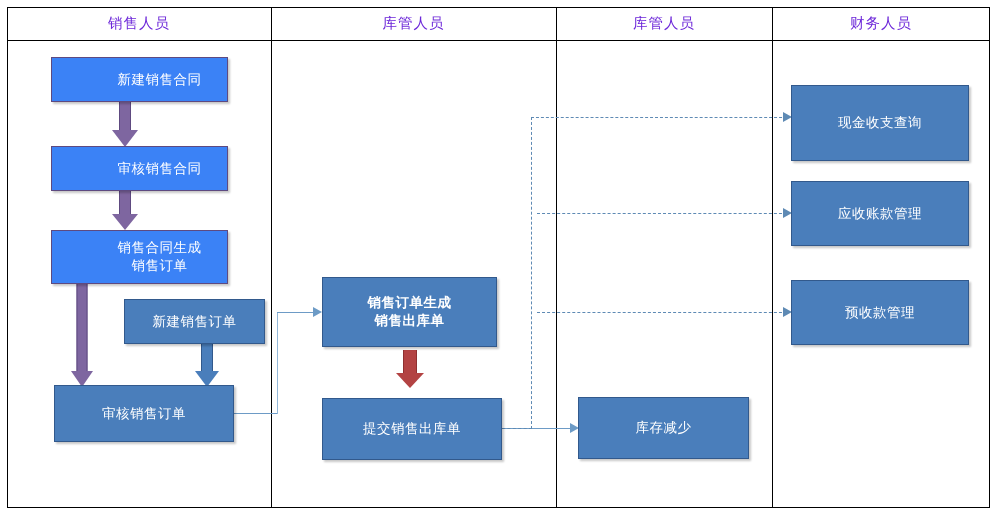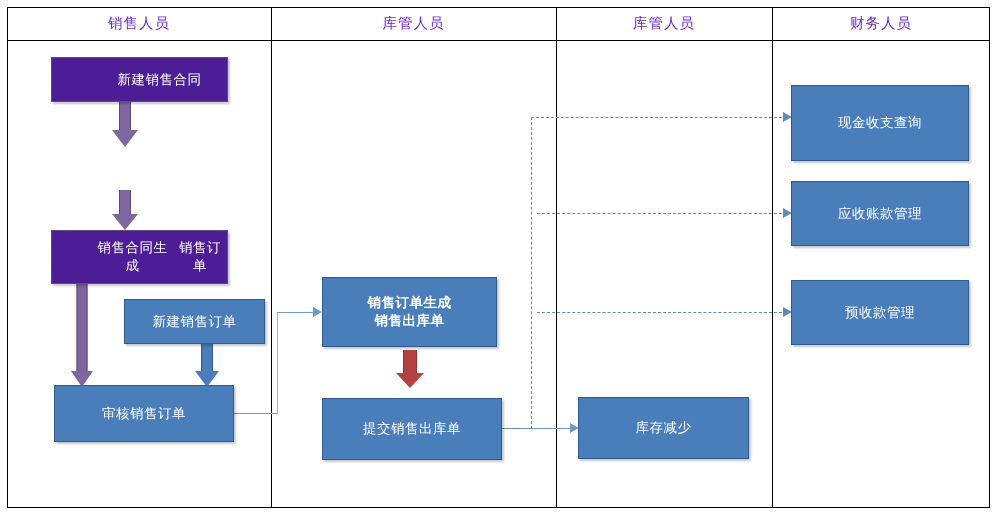--- a/index.html
+++ b/index.html
@@ -11,21 +11,21 @@
   .lane-header-rule{position:absolute;left:7px;top:40px;width:983px;height:0;border-top:1.2px solid #000;}
   .lane-div{position:absolute;top:7px;width:0;height:501px;border-left:1.2px solid #000;}
 
   .lane-title{position:absolute;top:7px;height:33px;line-height:33px;text-align:center;
     font-size:14.5px;color:#6d28d9;letter-spacing:1px;}
 
   
   .node{position:absolute;box-sizing:border-box;display:flex;align-items:center;justify-content:center;
     text-align:center;color:#ffffff;font-size:13.5px;line-height:18px;letter-spacing:.5px;}
   .node span{display:block;}
-  .purple{background:#4c1d95;border:1.3px solid #5E4A80;box-shadow:2px 2px 2px rgba(0,0,0,.22);padding-left:40px;}
+  .purple{background:#3b82f6;border:1.3px solid #5E4A80;box-shadow:2px 2px 2px rgba(0,0,0,.22);padding-left:40px;}
   .blue{background:#4A7EBB;border:1.6px solid #32598C;box-shadow:2px 2px 2px rgba(0,0,0,.22);}
 
   
   .vshaft{position:absolute;}
   .vshaft .stem{position:absolute;left:50%;transform:translateX(-50%);top:0;}
   .vshaft .head{position:absolute;left:50%;transform:translateX(-50%);bottom:0;width:0;height:0;}
   .dline-h{position:absolute;height:0;border-top:1.6px dashed #5E8AB4;}
   .dline-v{position:absolute;width:0;border-left:1.6px dashed #5E8AB4;}
   .sline-h{position:absolute;height:0;border-top:1.2px solid #6D9BC6;}
   .sline-v{position:absolute;width:0;border-left:1.2px solid #93B7D8;}
@@ -91,22 +91,25 @@
   <div class="dline-h" style="left:537px;top:213px;width:250px;"></div>
   <div class="arrowhead-r" style="left:783px;top:208px;"></div>
 
   <div class="dline-h" style="left:537px;top:312px;width:250px;"></div>
   <div class="arrowhead-r" style="left:783px;top:307px;"></div>
 
   <div class="node purple" style="left:51px;top:57px;width:177px;height:45px;">
     <span>新建销售合同</span>
   </div>
 
+  <div class="node purple" style="left:51px;top:146px;width:177px;height:45px;">
+    <span>审核销售合同</span>
+  </div>
 
-  <div class="node purple" style="left:51px;top:230px;width:177px;height:54px;flex-direction:row;">
+  <div class="node purple" style="left:51px;top:230px;width:177px;height:54px;flex-direction:column;">
     <span>销售合同生成</span>
     <span>销售订单</span>
   </div>
 
   <div class="node blue" style="left:124px;top:299px;width:141px;height:45px;">
     <span>新建销售订单</span>
   </div>
 
   <div class="node blue" style="left:54px;top:385px;width:180px;height:57px;">
     <span>审核销售订单</span>

